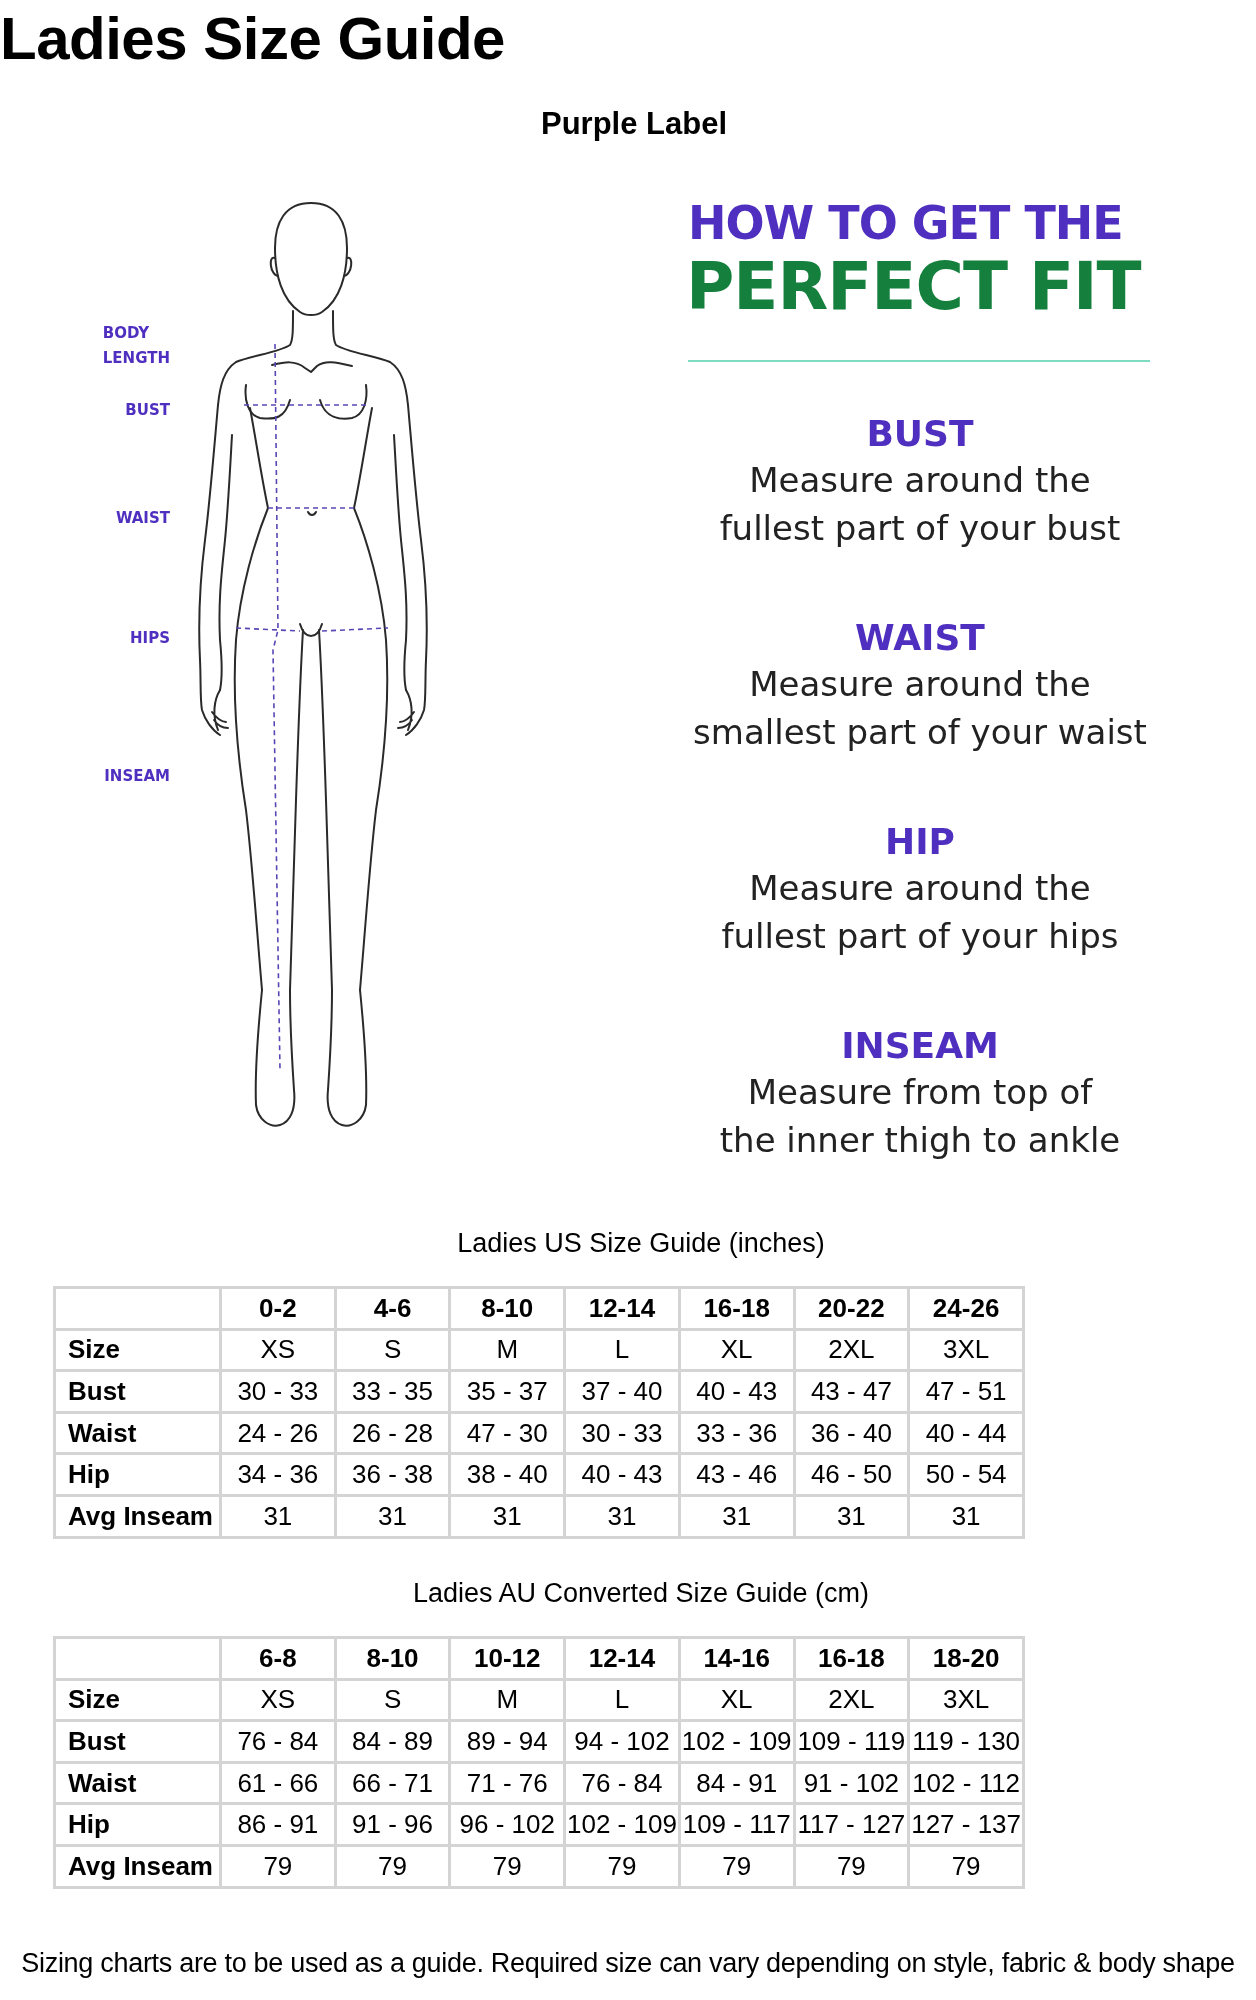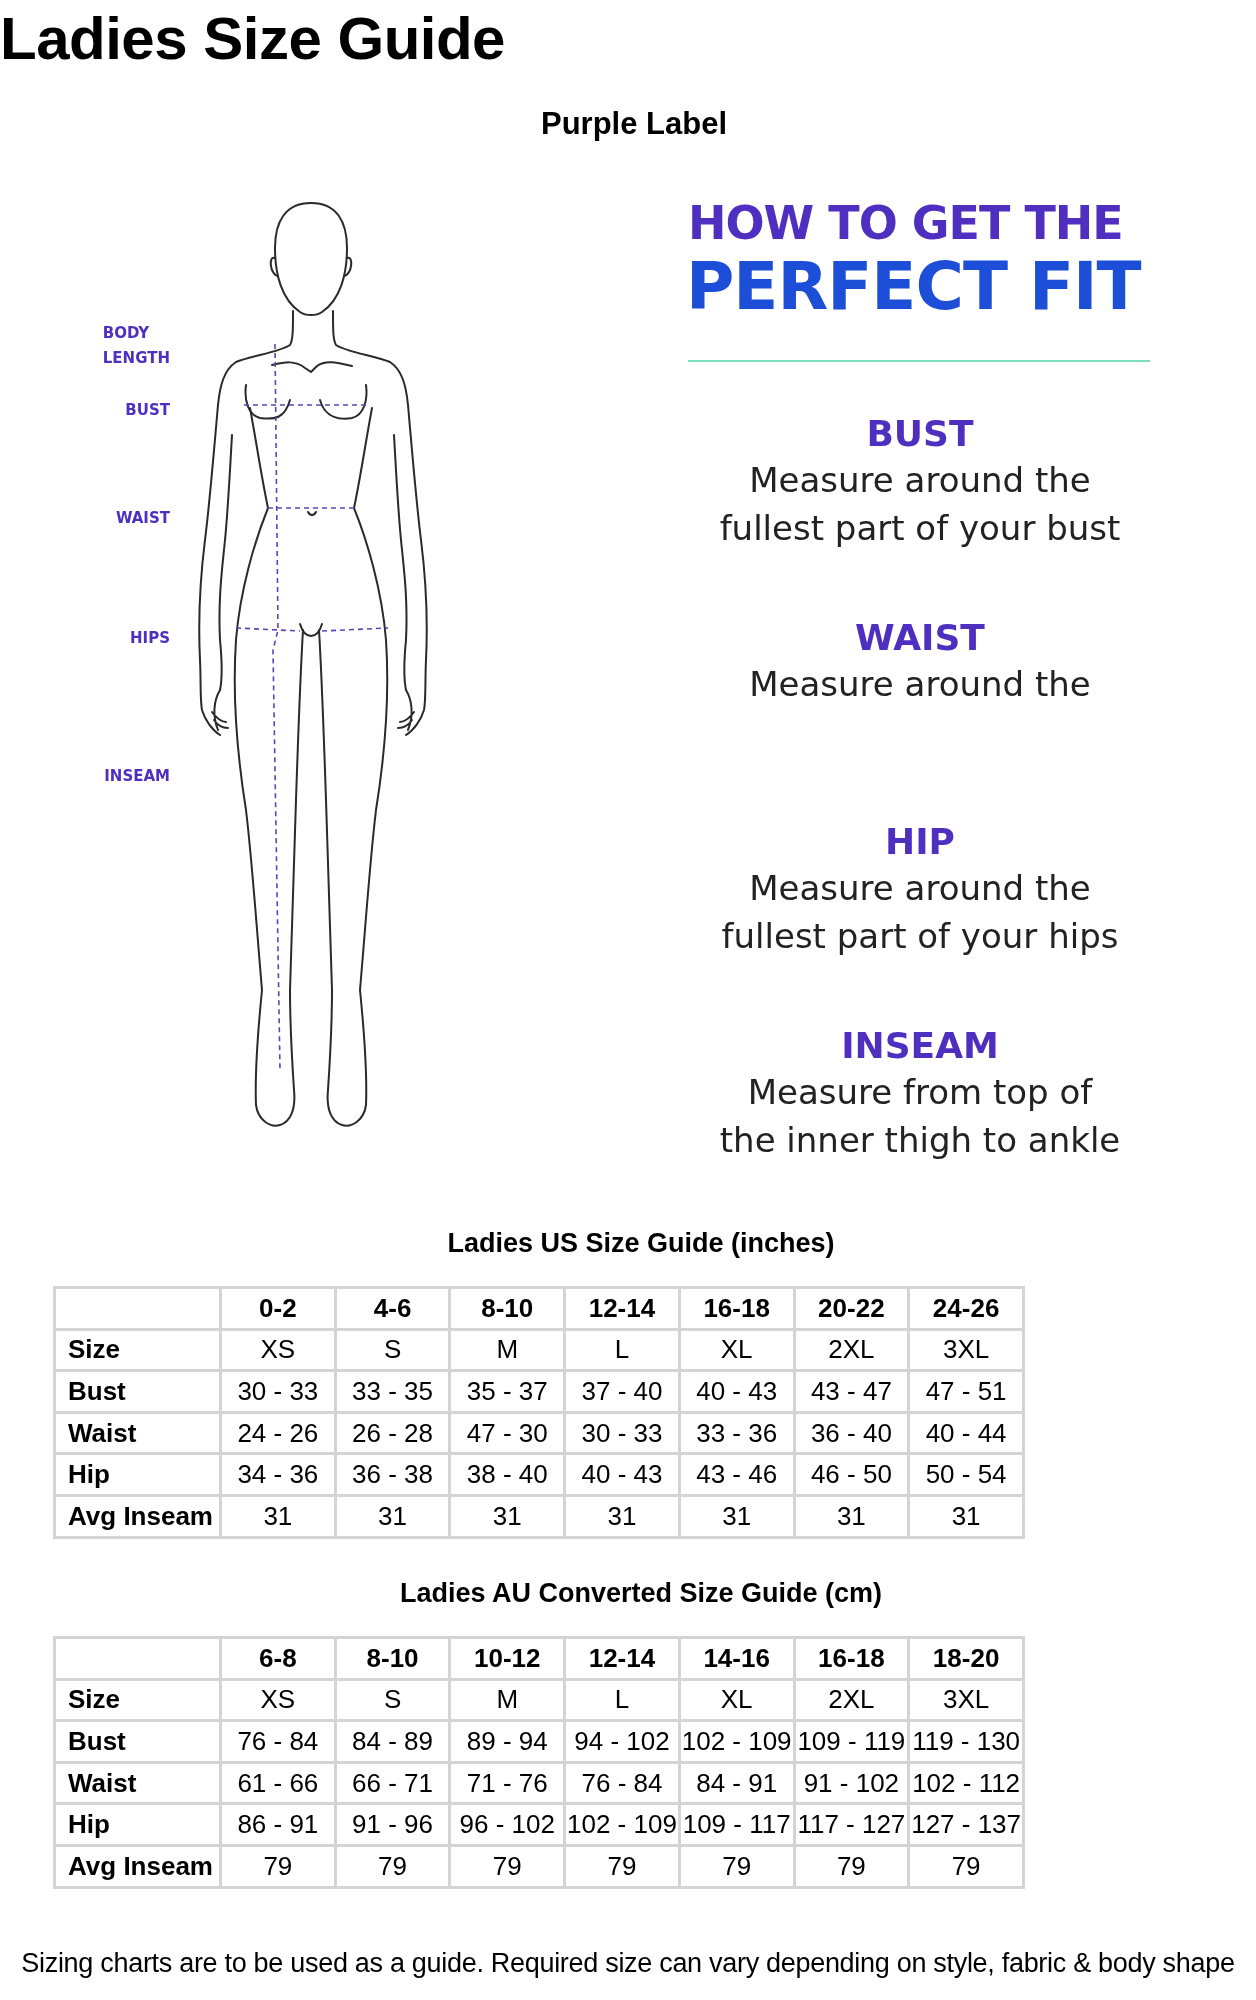--- a/index.html
+++ b/index.html
@@ -4,25 +4,25 @@
 <style>
   * { box-sizing: border-box; margin: 0; padding: 0; }
   html, body { width: 1256px; height: 2000px; background: #ffffff; overflow: hidden; }
   body { position: relative; font-family: "Liberation Sans", sans-serif; color: #000; }
   .abs { position: absolute; }
   .title { left: 0; width: 1256px; top: 4px; text-align: left; font-size: 60px; font-weight: bold; letter-spacing: -0.5px; }
   .subtitle { left: 0; width: 1244px; top: 106px; text-align: center; font-size: 31px; font-weight: bold; padding-left: 24px; }
   .fig-label { right: 1086px; text-align: left; color: #4f2fbf; font-family: "DejaVu Sans", sans-serif; font-weight: bold; font-size: 15px; line-height: 25px; }
   .fit-col { left: 660px; width: 520px; text-align: center; }
   .fit-top { top: 196px; color: #4f2fc0; font-family: "DejaVu Sans", sans-serif; font-weight: bold; font-size: 46px; letter-spacing: -1px; left: 688px; width: 462px; text-align: left; }
-  .fit-main { top: 248px; color: #1d4ed8; font-family: "DejaVu Sans", sans-serif; font-weight: bold; font-size: 66px; letter-spacing: -1px; left: 686px; width: 480px; text-align: left; }
+  .fit-main { top: 248px; color: #15803d; font-family: "DejaVu Sans", sans-serif; font-weight: bold; font-size: 66px; letter-spacing: -1px; left: 686px; width: 480px; text-align: left; }
   .fit-rule { top: 360px; left: 688px; width: 462px; height: 2px; background: #7fdcc0; }
   .tip-head { color: #4f2fc0; font-family: "DejaVu Sans", sans-serif; font-weight: bold; font-size: 36px; line-height: 44px; }
   .tip-desc { color: #222; font-family: "DejaVu Sans", sans-serif; font-size: 34px; line-height: 48px; font-weight: normal; }
-  .tbl-title { left: 0; width: 1244px; text-align: center; font-size: 27px; font-weight: bold; padding-left: 38px; }
+  .tbl-title { left: 0; width: 1244px; text-align: center; font-size: 27px; font-weight: normal; padding-left: 38px; }
   table.size { position: absolute; left: 53px; width: 972px; border-collapse: collapse; table-layout: fixed; }
   table.size td, table.size th { border: 3px solid #d4d4d4; height: 41.6px; font-size: 26px; text-align: center; vertical-align: middle; padding: 0; font-weight: normal; white-space: nowrap; }
   table.size th { font-weight: bold; }
   table.size td.rowlab { text-align: left; padding-left: 12px; font-weight: bold; }
   table.size col.c0 { width: 166px; }
   .footer { left: 0; width: 1256px; top: 1948px; text-align: center; font-size: 27px; letter-spacing: -0.3px; }
 </style>
 </head>
 <body>
 
@@ -89,20 +89,21 @@
 <div class="abs fit-rule"></div>
 
 <div class="abs fit-col" style="top:412px;">
   <div class="tip-head">BUST</div>
   <div class="tip-desc">Measure around the</div>
   <div class="tip-desc">fullest part of your bust</div>
 </div>
 <div class="abs fit-col" style="top:616px;">
   <div class="tip-head">WAIST</div>
   <div class="tip-desc">Measure around the</div>
+  <div class="tip-desc">smallest part of your waist</div>
 </div>
 <div class="abs fit-col" style="top:820px;">
   <div class="tip-head">HIP</div>
   <div class="tip-desc">Measure around the</div>
   <div class="tip-desc">fullest part of your hips</div>
 </div>
 <div class="abs fit-col" style="top:1024px;">
   <div class="tip-head">INSEAM</div>
   <div class="tip-desc">Measure from top of</div>
   <div class="tip-desc">the inner thigh to ankle</div>

